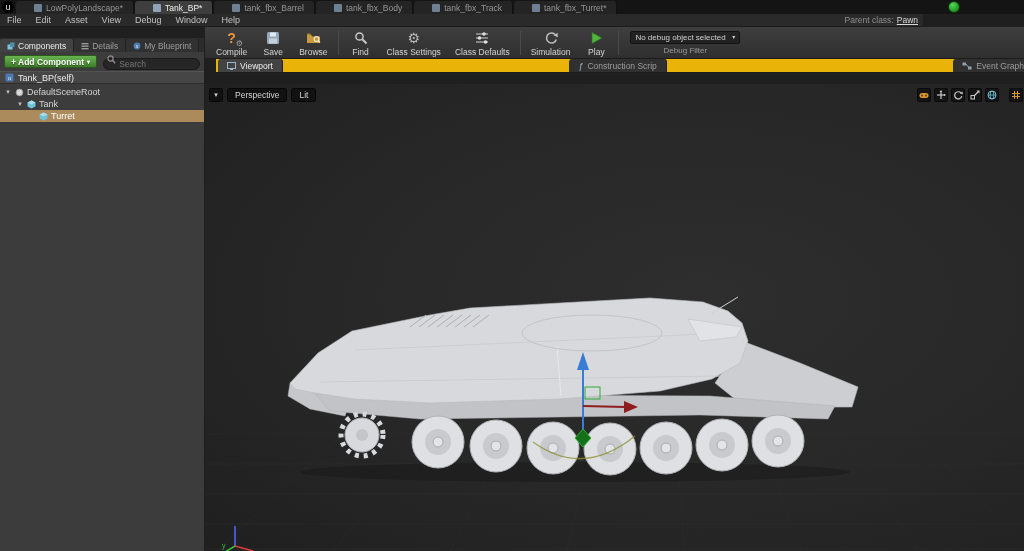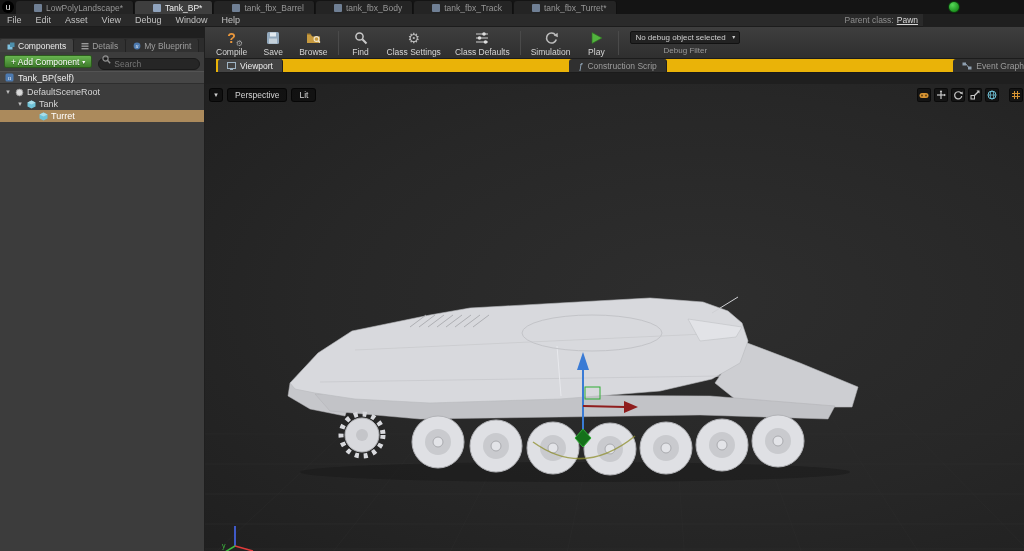--- a/index.html
+++ b/index.html
@@ -30,21 +30,21 @@
   
   #leftpanel { position:absolute; left:0; top:38px; width:205px; height:524px; background:#3c3c3c; border-right:1px solid #1f1f1f; }
   .lp-tabs { height:14px; background:#2c2c2c; display:flex; align-items:flex-end; }
   .lp-tab { display:inline-flex; align-items:center; gap:3px; height:13px; padding:0 7px; font-size:8.5px;
             color:#9d9d9d; background:#313131; border-right:1px solid #222; border-radius:2px 2px 0 0; }
   .lp-tab.active { background:#424242; color:#ececec; }
   .lp-tab .mini-ico { width:8px; height:8px; }
   .lp-toolbar { height:19px; display:flex; align-items:center; padding:0 4px; background:#3c3c3c; }
   .add-btn { height:13px; padding:0 6px; display:inline-flex; align-items:center; gap:3px;
              background:linear-gradient(#68b450,#3e7c2b); border:1px solid #2b591d; border-radius:2px;
-             color:#fff; font-size:8.5px; font-weight:normal; text-shadow:0 1px 1px rgba(0,0,0,.45); white-space:nowrap; }
+             color:#fff; font-size:8.5px; font-weight:bold; text-shadow:0 1px 1px rgba(0,0,0,.45); white-space:nowrap; }
   .caret { font-size:6px; line-height:6px; }
   .searchbox { position:relative; flex:1; margin-left:6px; }
   .searchbox input { width:100%; height:12px; background:#262626; border:1px solid #1a1a1a; border-radius:7px;
                      color:#bdbdbd; font-size:8.5px; padding:0 5px 0 15px; font-family:"Liberation Sans",sans-serif; outline:none; }
   .searchbox svg { position:absolute; left:4px; top:2px; }
   .self-row { height:13px; display:flex; align-items:center; gap:4px; padding:0 5px; background:#464646;
               border-top:1px solid #535353; border-bottom:1px solid #2e2e2e; font-size:9px; color:#ededed; }
   .tree { padding-top:2px; }
   .tree-row { height:12px; display:flex; align-items:center; gap:3px; font-size:9px; color:#d6d6d6; }
   .tree-row.sel { background:#ab8a5c; color:#ffffff; }

